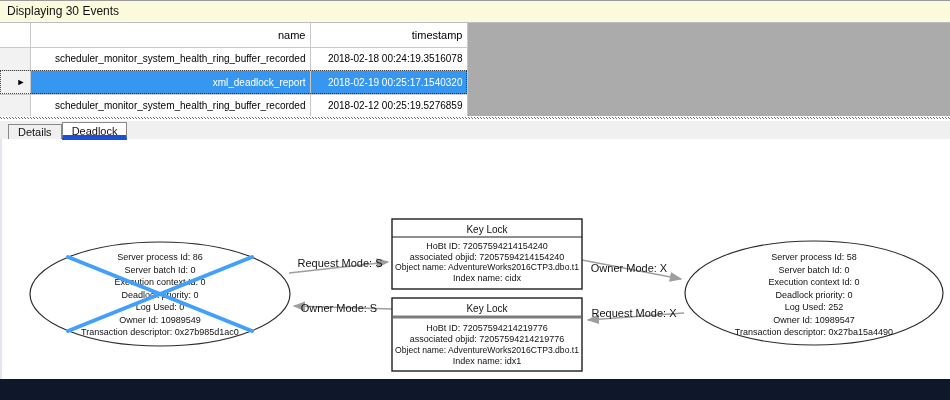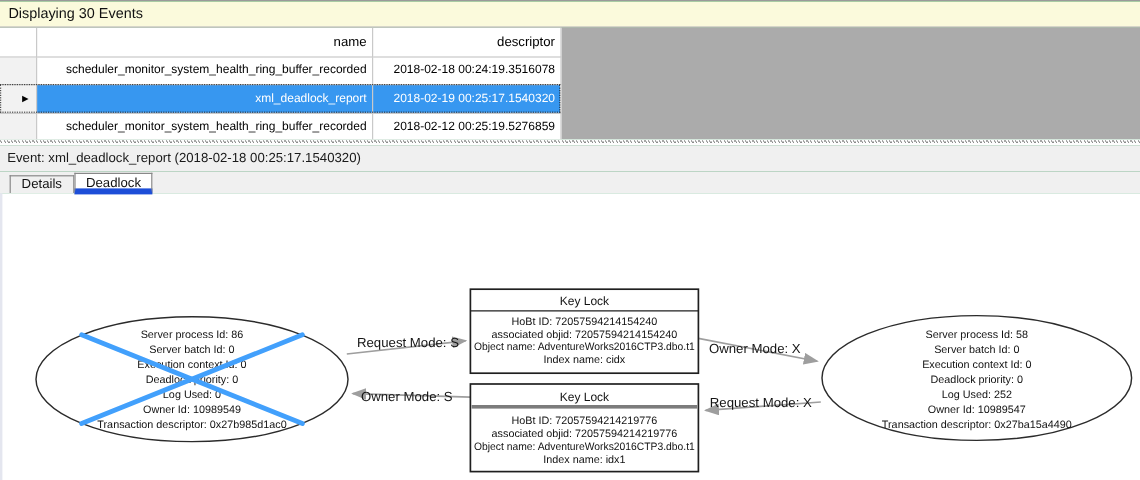--- a/index.html
+++ b/index.html
@@ -3,21 +3,21 @@
 <meta charset="utf-8">
 <style>
   * { box-sizing: border-box; margin: 0; padding: 0; }
   html, body { background: #ffffff; }
   body { font-family: "Liberation Sans", sans-serif; color: #000; }
 
   .screen {
     position: relative;
     width: 950px; height: 400px;
     overflow: hidden;
-    background: #15803d;
+    background: #0f172a;
     border-top: 1px solid #9a9a9a;
   }
 
   
   .info-bar {
     height: 22px;
     background: var(--info-bar-yellow, #FBFADC);
     border-bottom: 1px solid #bdbdbd;
     font-size: 12px;
     line-height: 21px;
@@ -148,21 +148,21 @@
     <table class="grid">
       <colgroup>
           <col class="c-sel">
           <col class="c-name">
           <col class="c-ts">
         </colgroup>
       <thead>
         <tr>
           <th class="sel"></th>
           <th>name</th>
-          <th>descriptor</th>
+          <th>timestamp</th>
         </tr>
       </thead>
       <tbody>
         <tr>
           <td class="sel"></td>
           <td class="cell">scheduler_monitor_system_health_ring_buffer_recorded</td>
           <td class="cell">2018-02-18 00:24:19.3516078</td>
         </tr>
         <tr class="selected">
           <td class="sel">
@@ -176,21 +176,20 @@
           <td class="cell">scheduler_monitor_system_health_ring_buffer_recorded</td>
           <td class="cell">2018-02-12 00:25:19.5276859</td>
         </tr>
       </tbody>
     </table>
     <div style="flex:1"></div>
   </div>
 
   <div class="splitter"></div>
 
-  <div class="event-bar">Event: xml_deadlock_report (2018-02-18 00:25:17.1540320)</div>
 
   <div class="tab-strip">
     <div class="tab">Details</div>
     <div class="tab active">Deadlock</div>
   </div>
 
   <div class="tab-content">
     <svg class="graph" width="948" height="240" viewBox="0 0 948 240">
       <defs>
         <marker id="arr" markerWidth="9" markerHeight="7" refX="8" refY="3.5" orient="auto">

